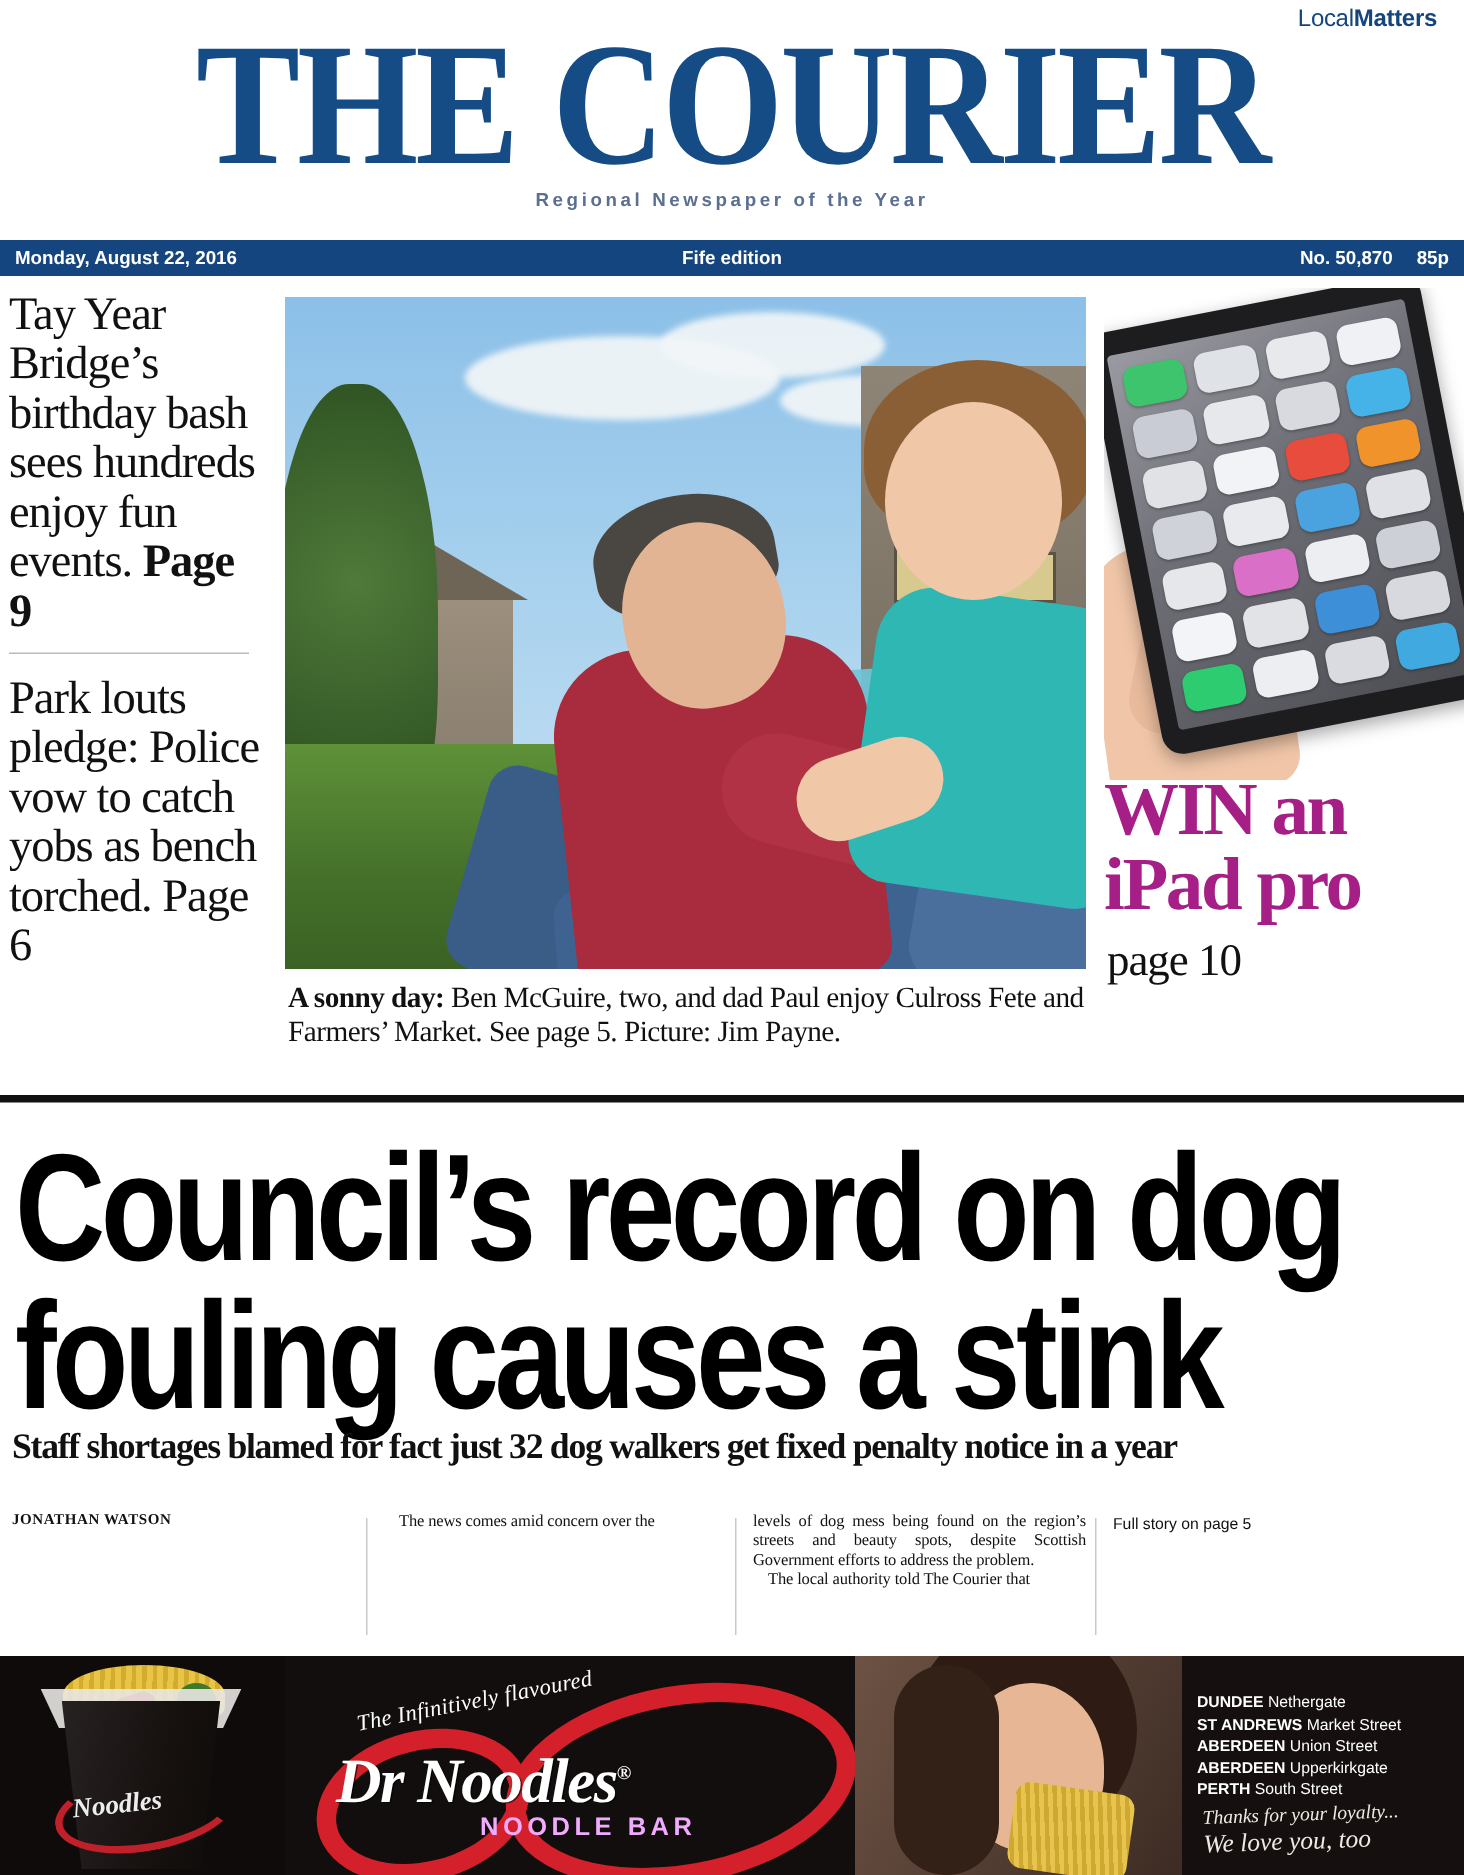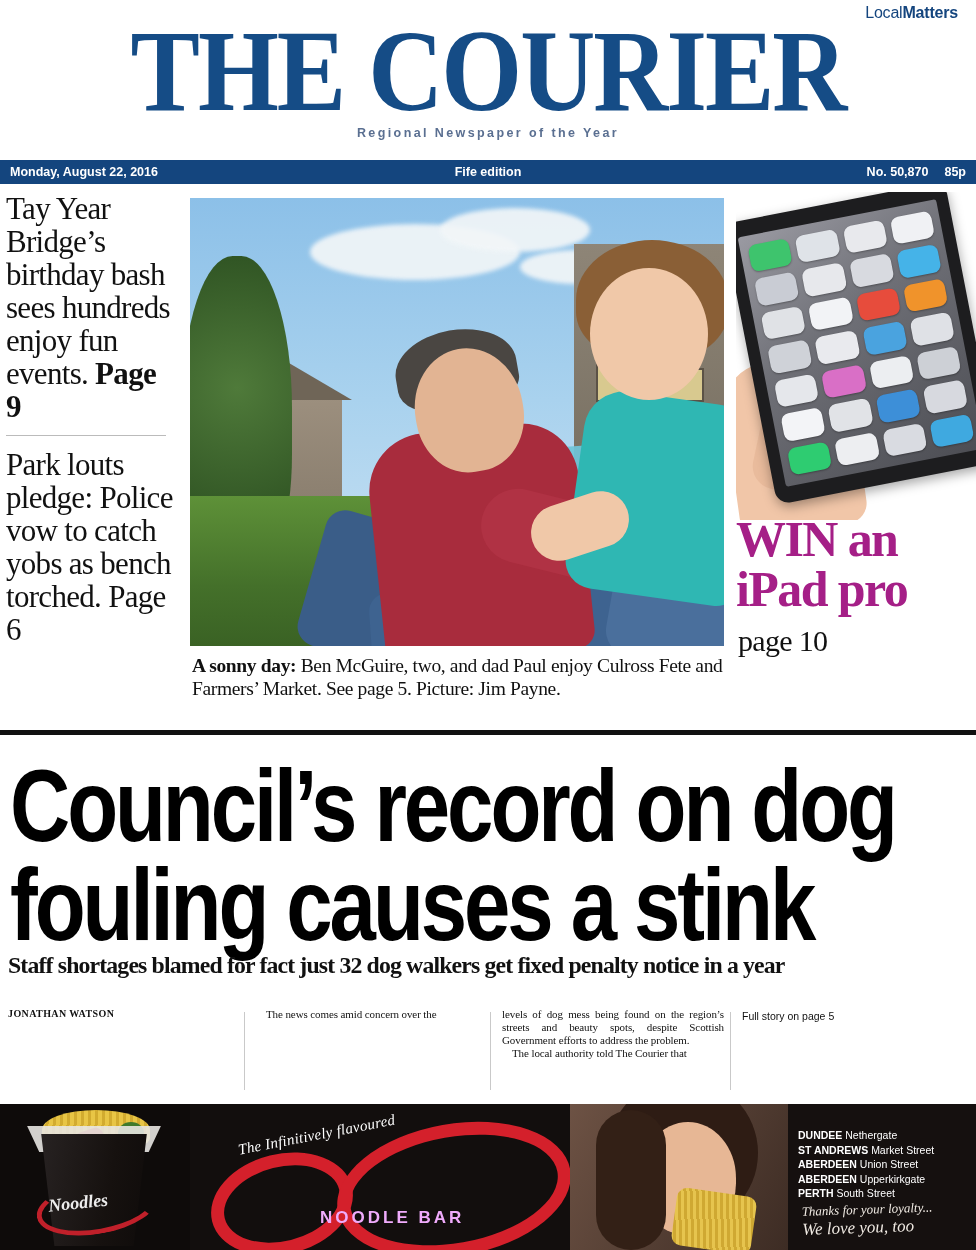--- a/index.html
+++ b/index.html
@@ -488,20 +488,21 @@
       <div class="cup-swirl"></div>
       <div class="cup-word">Noodles</div>
     </div>
 
     <div class="ad-logo">
       <div class="infinity">
         <div class="inf-loop inf-a"></div>
         <div class="inf-loop inf-b"></div>
       </div>
       <div class="tag-script">The Infinitively flavoured</div>
+      <div class="brand"><span>Dr Noodles</span><span class="reg">®</span></div>
       <div class="brand-sub">NOODLE BAR</div>
     </div>
 
     <div class="ad-photo">
       <div class="ap-bg"></div>
       <div class="ap-hair"></div>
       <div class="ap-face"></div>
       <div class="ap-hair2"></div>
       <div class="ap-noodle"></div>
     </div>

